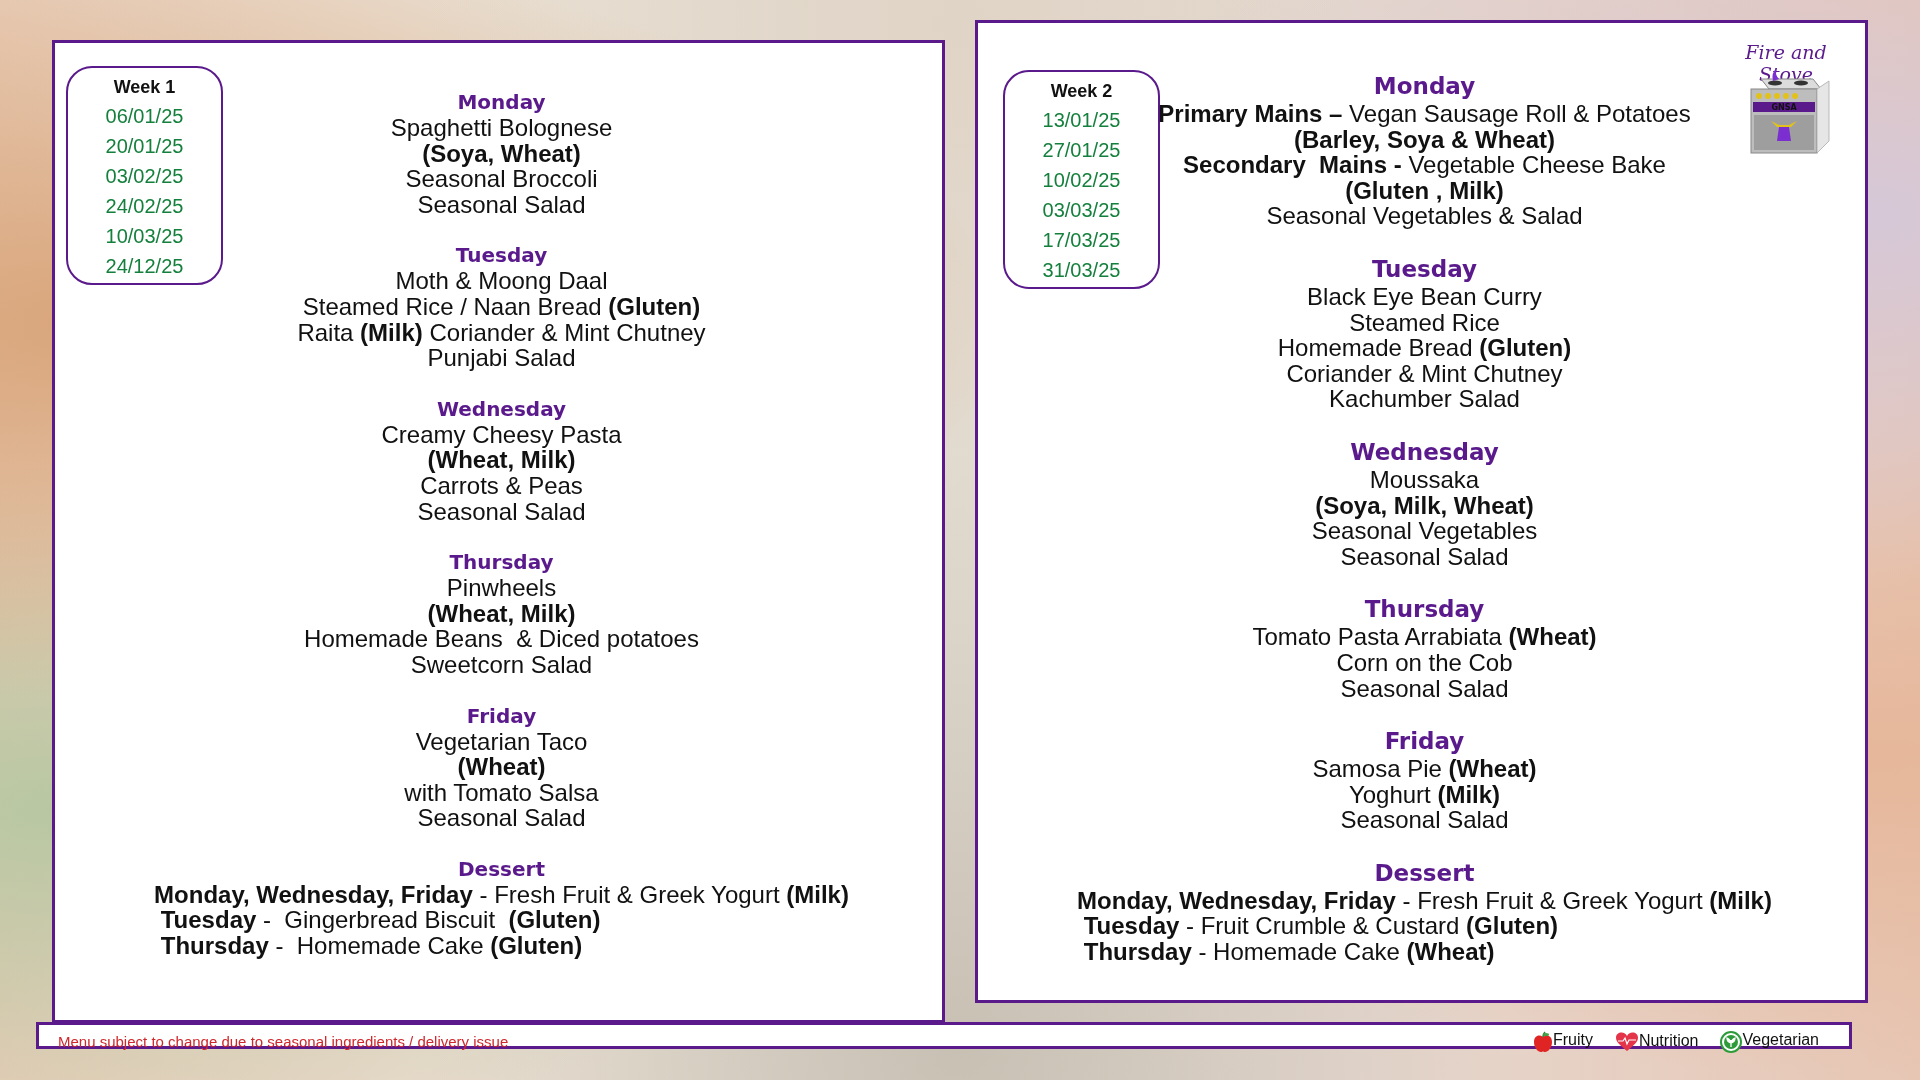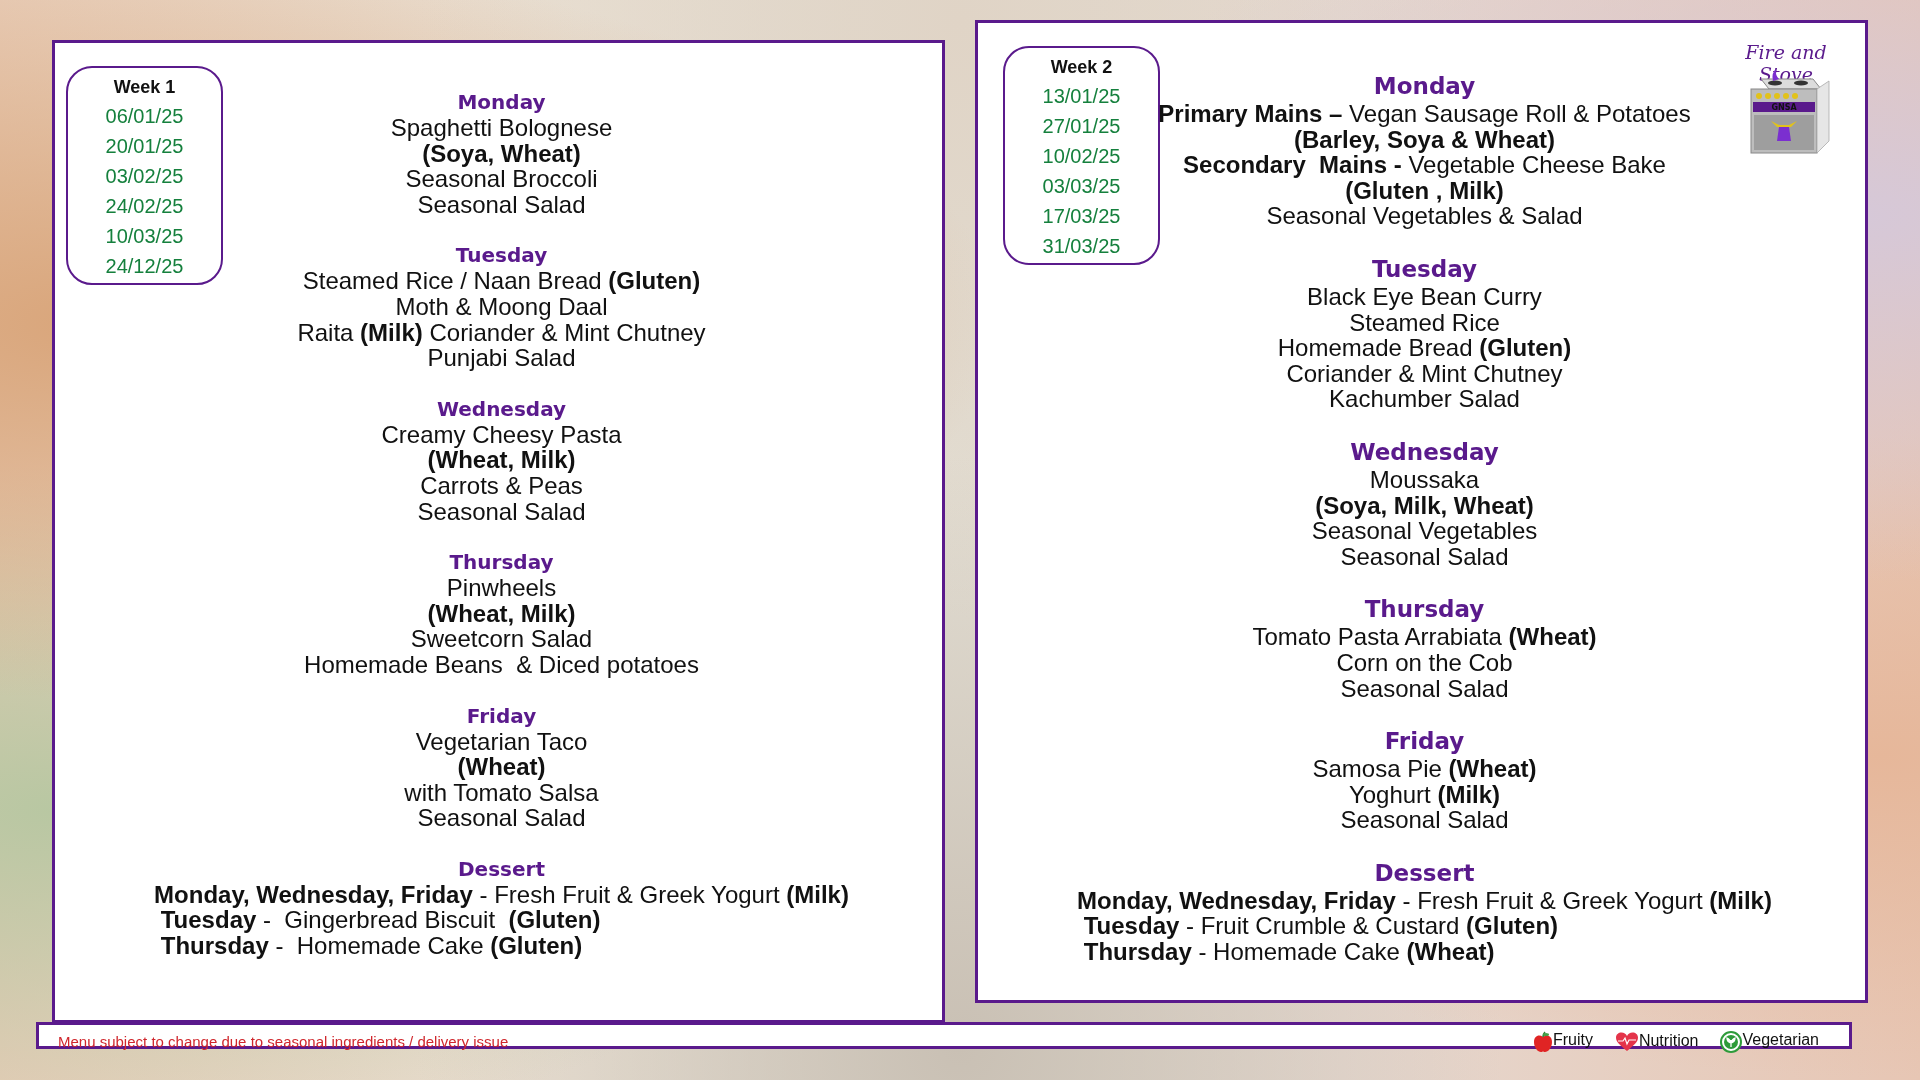--- a/index.html
+++ b/index.html
@@ -31,21 +31,21 @@
     position: absolute;
     top: 23px;
     width: 157px;
     height: 219px;
     border: 2px solid #5a1a8c;
     border-radius: 26px;
     text-align: center;
     padding-top: 6px;
   }
   .panel.left .week-box { left: 11px; }
-  .panel.right .week-box { left: 25px; }
+  .panel.right .week-box { left: 25px; margin-top: 24px; }
   .week-title {
     font-weight: bold;
     font-size: 18px;
     color: #111;
     height: 27px;
     line-height: 27px;
   }
   .week-date {
     font-size: 20px;
     color: #15803d;
@@ -141,38 +141,38 @@
   <div class="menu">
       <div class="day">
         <div class="day-title">Monday</div>
         <div class="line"><span>Spaghetti Bolognese</span></div>
         <div class="line"><b>(Soya, Wheat)</b></div>
         <div class="line"><span>Seasonal Broccoli</span></div>
         <div class="line"><span>Seasonal Salad</span></div>
       </div>
       <div class="day">
         <div class="day-title">Tuesday</div>
+        <div class="line"><span>Moth &amp; Moong Daal</span></div>
         <div class="line"><span>Steamed Rice / Naan Bread </span><b>(Gluten)</b></div>
-        <div class="line"><span>Moth &amp; Moong Daal</span></div>
         <div class="line"><span>Raita </span><b>(Milk)</b><span> Coriander &amp; Mint Chutney</span></div>
         <div class="line"><span>Punjabi Salad</span></div>
       </div>
       <div class="day">
         <div class="day-title">Wednesday</div>
         <div class="line"><span>Creamy Cheesy Pasta</span></div>
         <div class="line"><b>(Wheat, Milk)</b></div>
         <div class="line"><span>Carrots &amp; Peas</span></div>
         <div class="line"><span>Seasonal Salad</span></div>
       </div>
       <div class="day">
         <div class="day-title">Thursday</div>
         <div class="line"><span>Pinwheels</span></div>
         <div class="line"><b>(Wheat, Milk)</b></div>
+        <div class="line"><span>Homemade Beans  &amp; Diced potatoes</span></div>
         <div class="line"><span>Sweetcorn Salad</span></div>
-        <div class="line"><span>Homemade Beans  &amp; Diced potatoes</span></div>
       </div>
       <div class="day">
         <div class="day-title">Friday</div>
         <div class="line"><span>Vegetarian Taco</span></div>
         <div class="line"><b>(Wheat)</b></div>
         <div class="line"><span>with Tomato Salsa</span></div>
         <div class="line"><span>Seasonal Salad</span></div>
       </div>
       <div class="day dessert"><div class="day-title" style="text-align: center;">Dessert</div><div class="dessert-lines"><div class="line"><b>Monday, Wednesday, Friday</b><span> - Fresh Fruit &amp; Greek Yogurt </span><b>(Milk)</b></div><div class="line"><b> Tuesday</b><span> -  Gingerbread Biscuit  </span><b>(Gluten)</b></div><div class="line"><b> Thursday</b><span> -  Homemade Cake </span><b>(Gluten)</b></div></div></div>
     </div>

